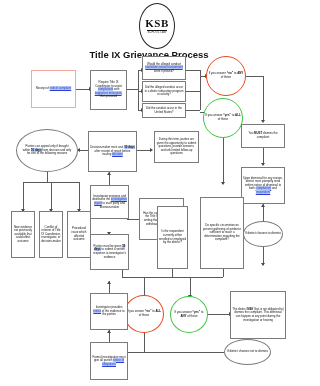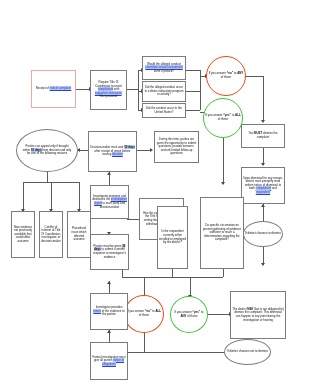--- a/index.html
+++ b/index.html
@@ -96,21 +96,27 @@
   .arw.r{border-top:2px solid transparent;border-bottom:2px solid transparent;border-left:3px solid #4a4a4a;}
   .arw.l{border-top:2px solid transparent;border-bottom:2px solid transparent;border-right:3px solid #4a4a4a;}
   .arw.d{border-left:2px solid transparent;border-right:2px solid transparent;border-top:3px solid #4a4a4a;}
   .arw.u{border-left:2px solid transparent;border-right:2px solid transparent;border-bottom:3px solid #4a4a4a;}
 </style>
 </head>
 <body>
 
 <div id="page">
 
-
+  <div class="logo">
+    <div class="mark">KSB</div>
+    <div class="rule"></div>
+    <div class="sub">SCHOOL LAW</div>
+  </div>
+
+  <div class="title">Title IX Grievance Process</div>
 
   <div class="ln lh" style="left:76px;top:89px;width:14px;"></div>
   <div class="arw r" style="left:89px;top:87px;"></div>
 
   <div class="ln lh" style="left:127px;top:89px;width:11px;"></div>
   <div class="ln lv" style="left:138px;top:70px;height:40px;"></div>
   <div class="ln lh" style="left:138px;top:70px;width:4px;"></div>
   <div class="arw r" style="left:141px;top:68px;"></div>
   <div class="ln lh" style="left:138px;top:91px;width:4px;"></div>
   <div class="arw r" style="left:141px;top:89px;"></div>

